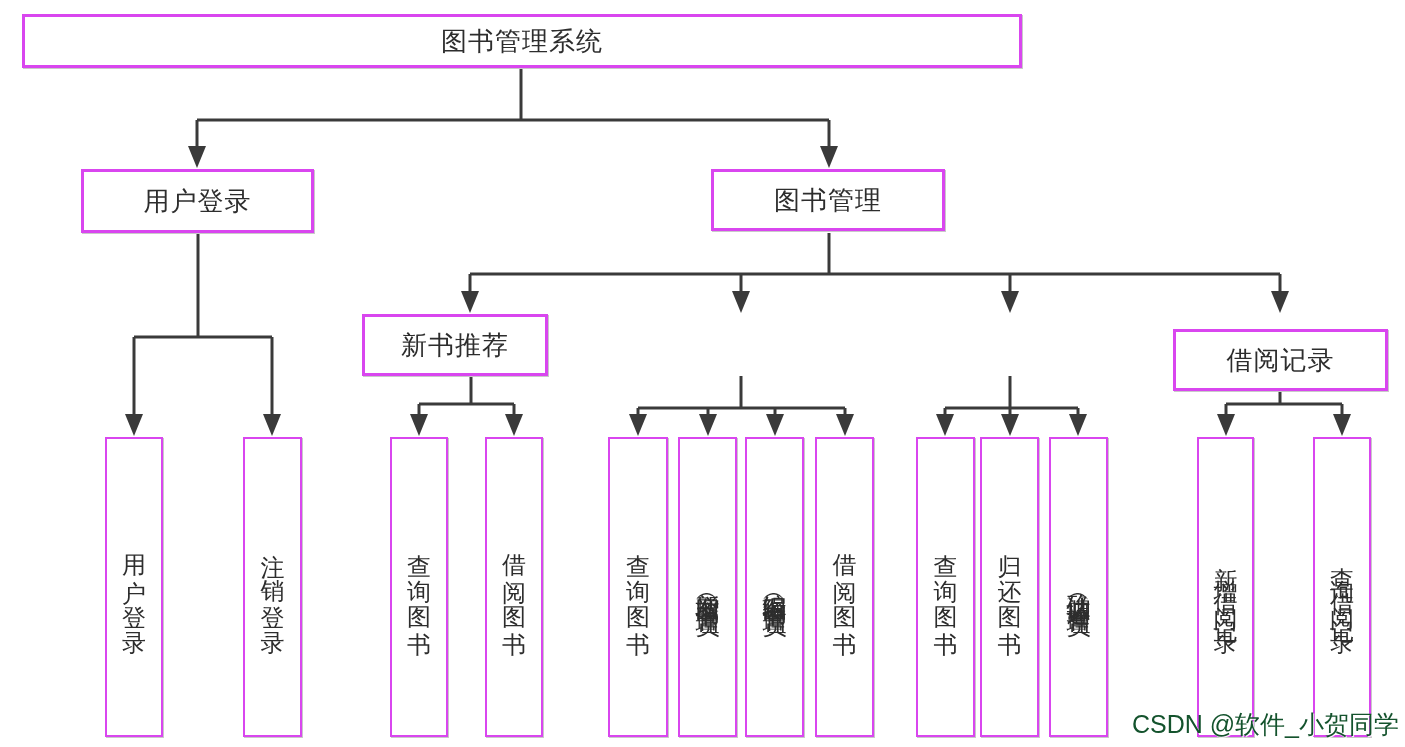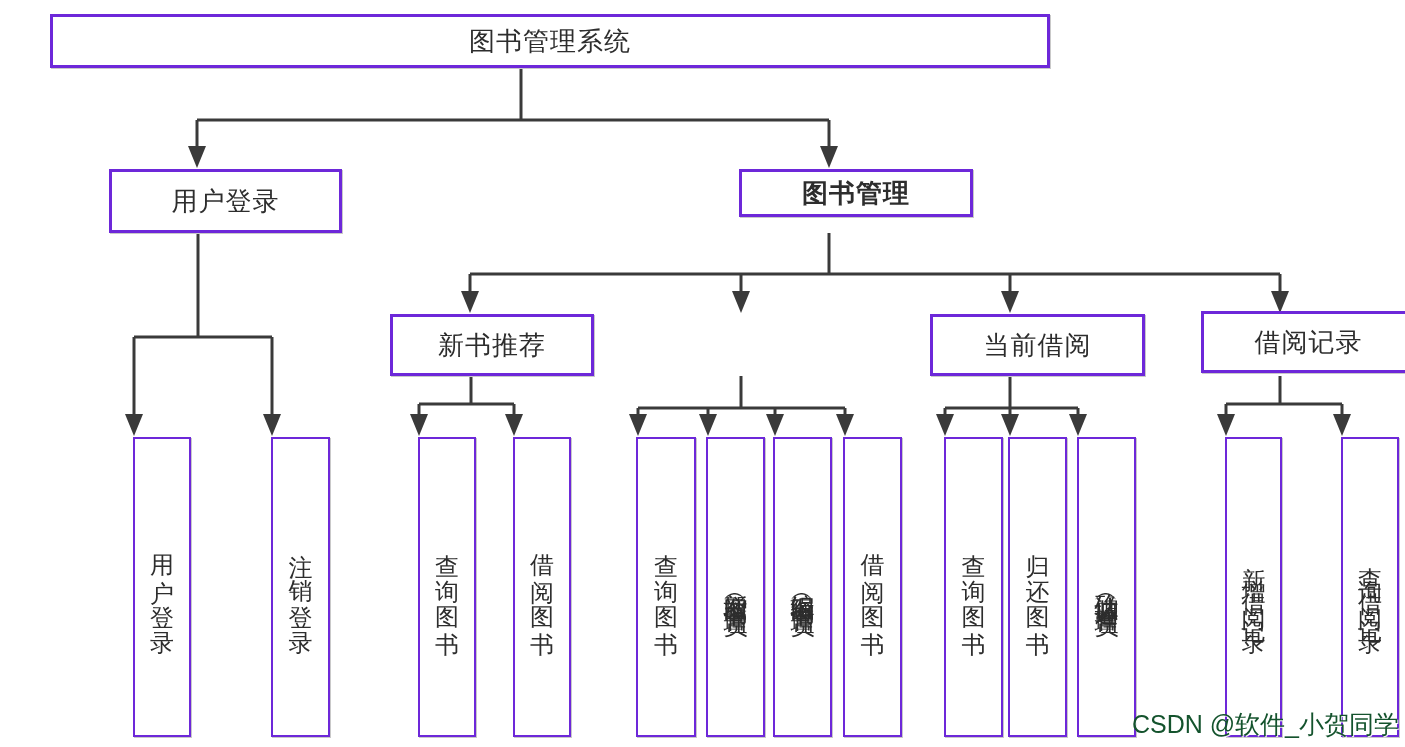--- a/index.html
+++ b/index.html
@@ -22,28 +22,27 @@
     stroke: #3a3a3a;
     stroke-width: 3;
   }
   svg.connectors polygon {
     fill: #3a3a3a;
     stroke: none;
   }
   .box {
     position: absolute;
     background: #ffffff;
-    border: 3px solid #6d28d9;
+    border: 3px solid #d946ef;
     box-sizing: border-box;
     display: flex;
     align-items: center;
     justify-content: center;
     z-index: 2;
     box-shadow: 1px 1px 0 #c9c9c9;
-    margin-left: 28px;
   }
   .box.level { font-size: 26px; letter-spacing: 1px; }
   .box.leaf  { border-width: 2px; font-size: 24px; }
   .leaf .vtext {
     writing-mode: vertical-rl;
     text-orientation: mixed;
     line-height: 1;
     white-space: nowrap;
   }
   .ls4 { letter-spacing: 26px; }
@@ -141,31 +140,28 @@
     </g>
   </svg>
 
   <div class="box level" style="left:22px; top:14px; width:1000px; height:54px;">
     <span>图书管理系统</span>
   </div>
 
   <div class="box level" style="left:81px; top:169px; width:233px; height:64px;">
     <span>用户登录</span>
   </div>
-  <div class="box level" style="left:711px; top:169px; width:234px; height:48px;font-weight:bold;">
+  <div class="box level" style="left:711px; top:169px; width:234px; height:62px;">
     <span>图书管理</span>
   </div>
 
-  <div class="box level" style="left:362px; top:314px; width:204px; height:62px;">
+  <div class="box level" style="left:362px; top:314px; width:186px; height:62px;">
     <span>新书推荐</span>
   </div>
-  <div class="box level" style="left:902px; top:314px; width:215px; height:62px;">
-    <span>当前借阅</span>
-  </div>
-  <div class="box level" style="left:1173px; top:311px; width:215px; height:62px;">
+  <div class="box level" style="left:1173px; top:329px; width:215px; height:62px;">
     <span>借阅记录</span>
   </div>
 
   <div class="box leaf" style="left:105px; top:437px; width:58px; height:300px;">
     <span class="vtext ls4">用户登录</span>
   </div>
   <div class="box leaf" style="left:243px; top:437px; width:59px; height:300px;">
     <span class="vtext ls4">注销登录</span>
   </div>
 

